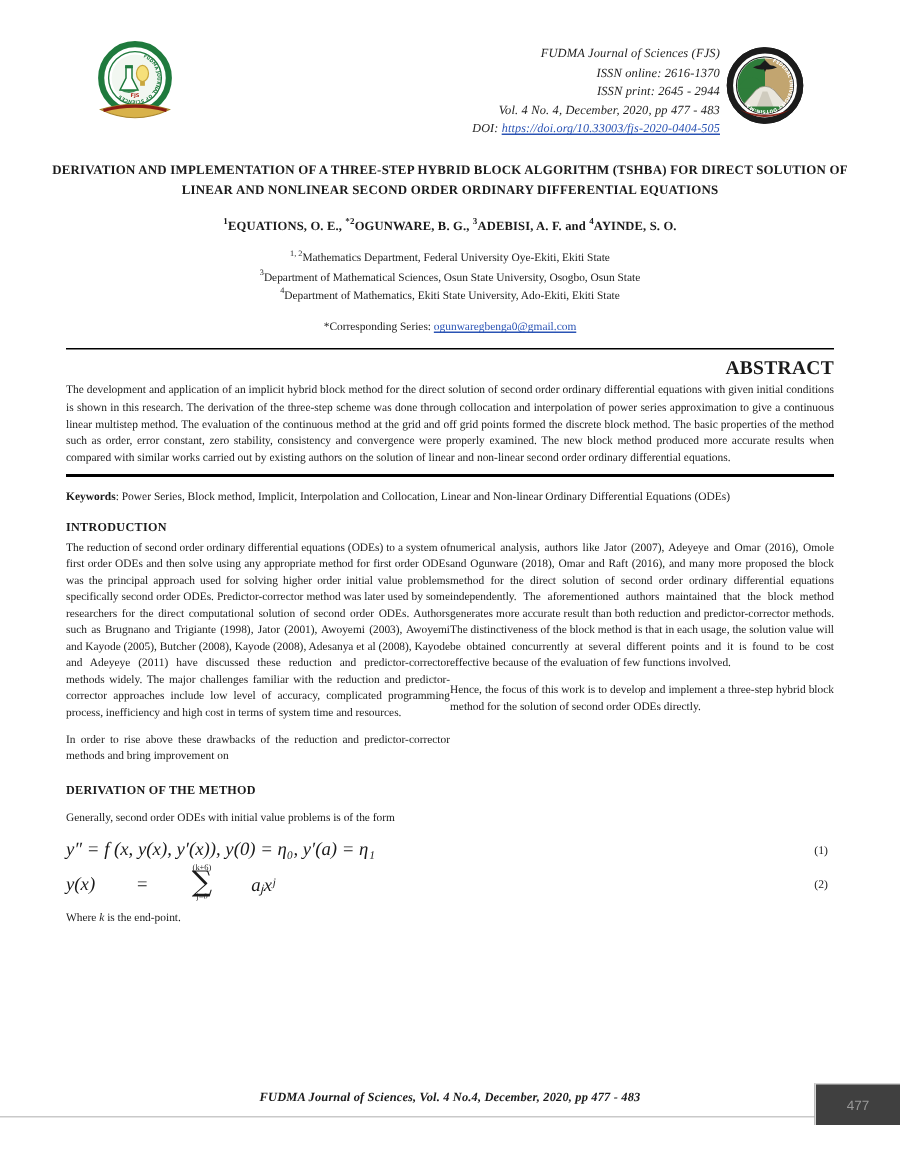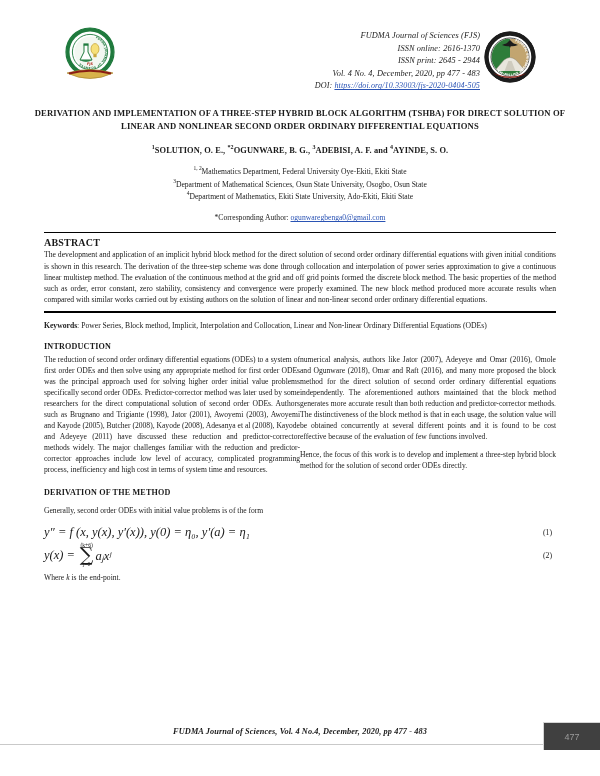--- a/index.html
+++ b/index.html
@@ -93,23 +93,24 @@
 
   
   .abstract-box {
     margin: 10px 44px 0 44px;
     border-top: 1.1px solid #000;
     border-bottom: 2.6px solid #000;
     padding: 4px 0 5px 0;
   }
   .abstract-head {
     font-weight: bold;
-    font-size: 10px;
+    font-size: 13px;
     letter-spacing: 0.2px;
     margin-bottom: 1px;
+    text-align: right;
   }
   .abstract-body {
     font-size: 7.65px;
     line-height: 1.47;
     text-align: justify;
   }
   .keywords {
     margin: 7px 44px 0 44px;
     font-size: 7.65px;
     line-height: 1.47;
@@ -156,21 +157,21 @@
     font-style: italic;
     white-space: nowrap;
   }
   .eq-num {
     font-size: 7.8px;
     font-style: normal;
     padding-right: 4px;
   }
 
   
-  .sum-eq { display: inline-flex; align-items: center; font-style: italic; }
+  .sum-eq { display: inline-flex; align-items: center; font-style: italic; gap: 24px; }
   .sum-block {
     display: inline-flex;
     flex-direction: column;
     align-items: center;
     justify-content: center;
     margin: 0 2px;
     font-style: normal;
   }
   .sum-lim {
     font-size: 5.6px;
@@ -296,54 +297,55 @@
           <textPath href="#rring" startOffset="5%">FEDERAL UNIVERSITY DUTSIN-MA</textPath>
         </text>
         <path d="M13 47 Q30 57 47 47 Q30 54 13 47 Z" fill="#8a1d14" opacity="0.92"></path>
       </svg>
     </div>
   </div>
 
   <div class="title">DERIVATION AND IMPLEMENTATION OF A THREE-STEP HYBRID BLOCK ALGORITHM (TSHBA) FOR DIRECT SOLUTION OF LINEAR AND NONLINEAR SECOND ORDER ORDINARY DIFFERENTIAL EQUATIONS</div>
 
   <div class="authors">
-    <sup>1</sup><span>SOLUTION, O. E., </span><sup>*2</sup><span>OGUNWARE, B. G., </span><sup>3</sup><span>ADEBISI, A. F. and </span><sup>4</sup><span>AYINDE, S. O.</span>
+    <sup>1</sup><span>EQUATIONS, O. E., </span><sup>*2</sup><span>OGUNWARE, B. G., </span><sup>3</sup><span>ADEBISI, A. F. and </span><sup>4</sup><span>AYINDE, S. O.</span>
   </div>
 
   <div class="affiliations">
     <div>
       <sup>1, 2</sup><span>Mathematics Department, Federal University Oye-Ekiti, Ekiti State</span>
     </div>
     <div>
       <sup>3</sup><span>Department of Mathematical Sciences, Osun State University, Osogbo, Osun State</span>
     </div>
     <div>
       <sup>4</sup><span>Department of Mathematics, Ekiti State University, Ado-Ekiti, Ekiti State</span>
     </div>
   </div>
 
   <div class="corresponding">
-    <span>*Corresponding Author:</span>
+    <span>*Corresponding Series:</span>
     <span class="mail-link">ogunwaregbenga0@gmail.com</span>
   </div>
 
   <div class="abstract-box">
     <div class="abstract-head">ABSTRACT</div>
     <div class="abstract-body">The development and application of an implicit hybrid block method for the direct solution of second order ordinary differential equations with given initial conditions is shown in this research. The derivation of the three-step scheme was done through collocation and interpolation of power series approximation to give a continuous linear multistep method. The evaluation of the continuous method at the grid and off grid points formed the discrete block method. The basic properties of the method such as order, error constant, zero stability, consistency and convergence were properly examined. The new block method produced more accurate results when compared with similar works carried out by existing authors on the solution of linear and non-linear second order ordinary differential equations.</div>
   </div>
 
   <div class="keywords">
     <b>Keywords</b><span>:</span>
     <span>Power Series, Block method, Implicit, Interpolation and Collocation, Linear and Non-linear Ordinary Differential Equations (ODEs)</span>
   </div>
 
   <div class="section-head">INTRODUCTION</div>
   <div class="cols">
     <div class="col">
       <p>The reduction of second order ordinary differential equations (ODEs) to a system of first order ODEs and then solve using any appropriate method for first order ODEs was the principal approach used for solving higher order initial value problems specifically second order ODEs. Predictor-corrector method was later used by some researchers for the direct computational solution of second order ODEs. Authors such as Brugnano and Trigiante (1998), Jator (2001), Awoyemi (2003), Awoyemi and Kayode (2005), Butcher (2008), Kayode (2008), Adesanya et al (2008), Kayode and Adeyeye (2011) have discussed these reduction and predictor-corrector methods widely. The major challenges familiar with the reduction and predictor-corrector approaches include low level of accuracy, complicated programming process, inefficiency and high cost in terms of system time and resources.</p>
+      <p>In order to rise above these drawbacks of the reduction and predictor-corrector methods and bring improvement on</p>
     </div>
     <div class="col">
       <p>numerical analysis, authors like Jator (2007), Adeyeye and Omar (2016), Omole and Ogunware (2018), Omar and Raft (2016), and many more proposed the block method for the direct solution of second order ordinary differential equations independently. The aforementioned authors maintained that the block method generates more accurate result than both reduction and predictor-corrector methods. The distinctiveness of the block method is that in each usage, the solution value will be obtained concurrently at several different points and it is found to be cost effective because of the evaluation of few functions involved.</p>
       <p>Hence, the focus of this work is to develop and implement a three-step hybrid block method for the solution of second order ODEs directly.</p>
     </div>
   </div>
 
   <div class="section-head" style="margin-top:13px">DERIVATION OF THE METHOD</div>
   <div class="para">Generally, second order ODEs with initial value problems is of the form</div>
 

